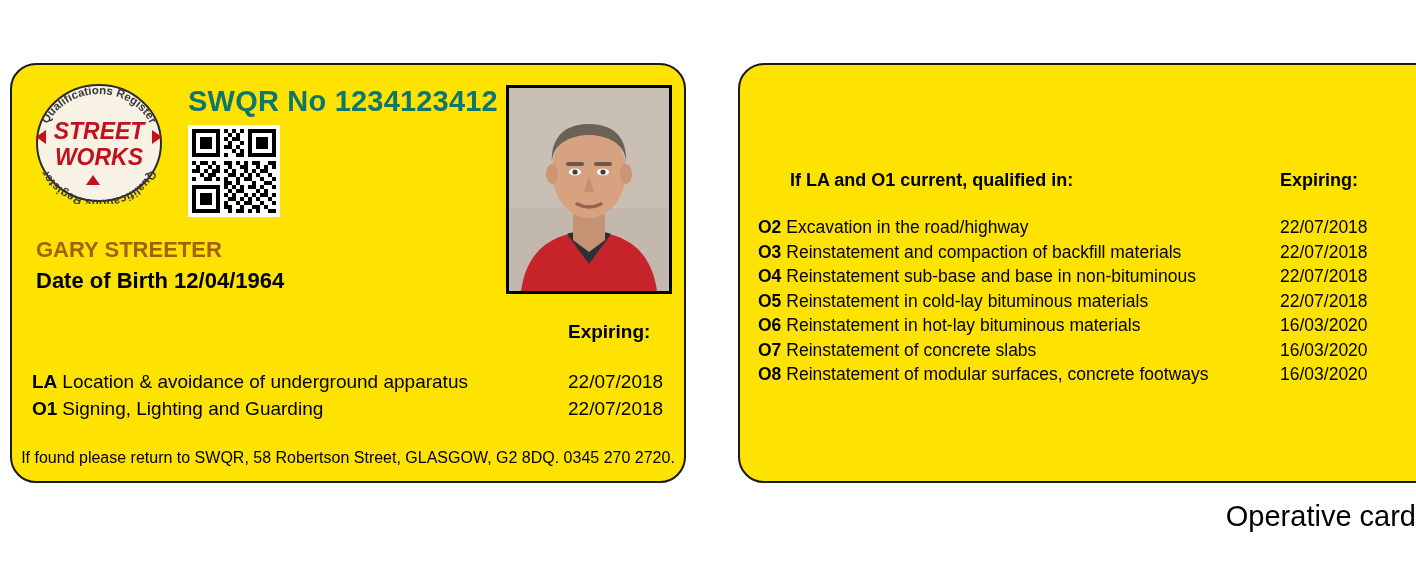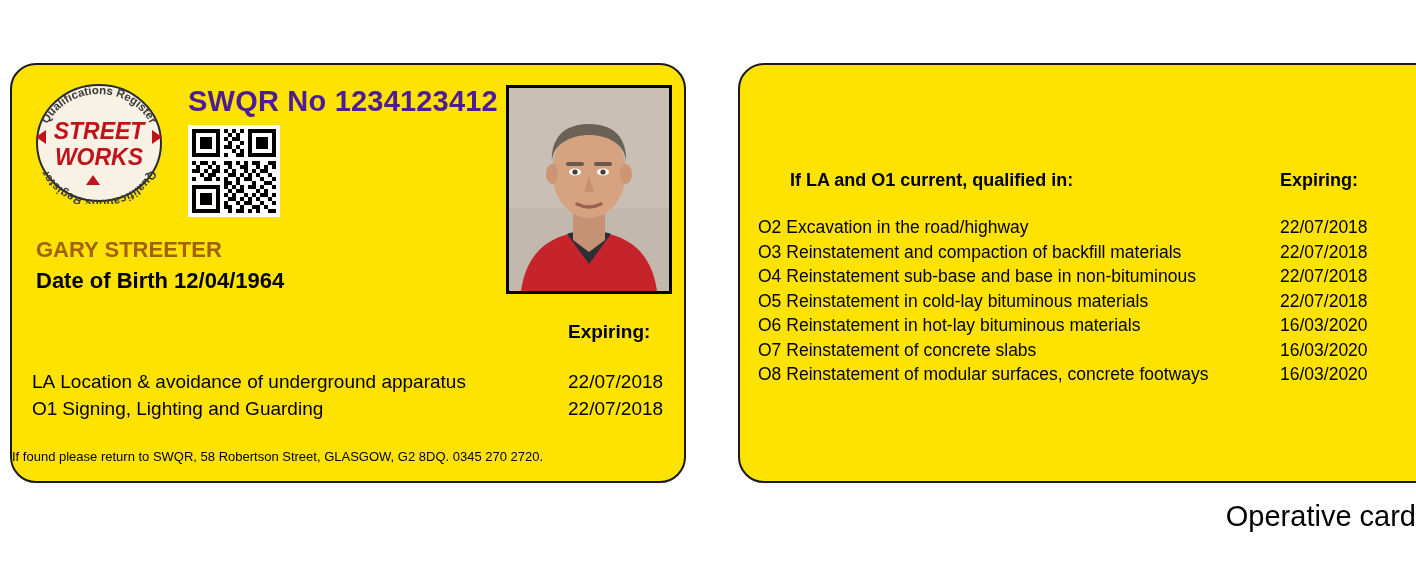--- a/index.html
+++ b/index.html
@@ -54,21 +54,21 @@
 
   
   .swqr-no {
     position: absolute;
     left: 166px;
     top: 20px;
     width: 330px;
     text-align: center;
     font-size: 29px;
     font-weight: bold;
-    color: #4c1d95;
+    color: #0f766e;
     letter-spacing: 0.2px;
     white-space: nowrap;
   }
 
   
   .qr {
     position: absolute;
     left: 176px;
     top: 60px;
     width: 92px;
@@ -147,21 +147,21 @@
     width: 640px;
   }
   .cert-row {
     position: relative;
     height: 27px;
     font-size: 19px;
     color: #000;
     white-space: nowrap;
   }
   .cert-code {
-    font-weight: normal;
+    font-weight: bold;
     display: inline-block;
     text-align: center;
   }
   .cert-desc {
     display: inline-block;
     margin-left: 5px;
   }
   .cert-date {
     position: absolute;
     left: 536px;
@@ -169,22 +169,22 @@
     font-size: 19px;
     color: #000;
   }
 
   
   .footer-note {
     position: absolute;
     left: 0;
     right: 0;
     top: 384px;
-    text-align: left;
-    font-size: 13px;
+    text-align: center;
+    font-size: 16px;
     color: #000;
   }
 
   
   .back-header {
     position: absolute;
     left: 50px;
     top: 105px;
     font-size: 18px;
     font-weight: bold;
@@ -205,21 +205,21 @@
     width: 620px;
   }
   .back-row {
     position: relative;
     height: 24.5px;
     font-size: 17.5px;
     color: #000;
     white-space: nowrap;
   }
   .back-code {
-    font-weight: normal;
+    font-weight: bold;
     display: inline-block;
   }
   .back-desc {
     display: inline-block;
     margin-left: 5px;
     text-align: center;
   }
   .back-date {
     position: absolute;
     left: 522px;

